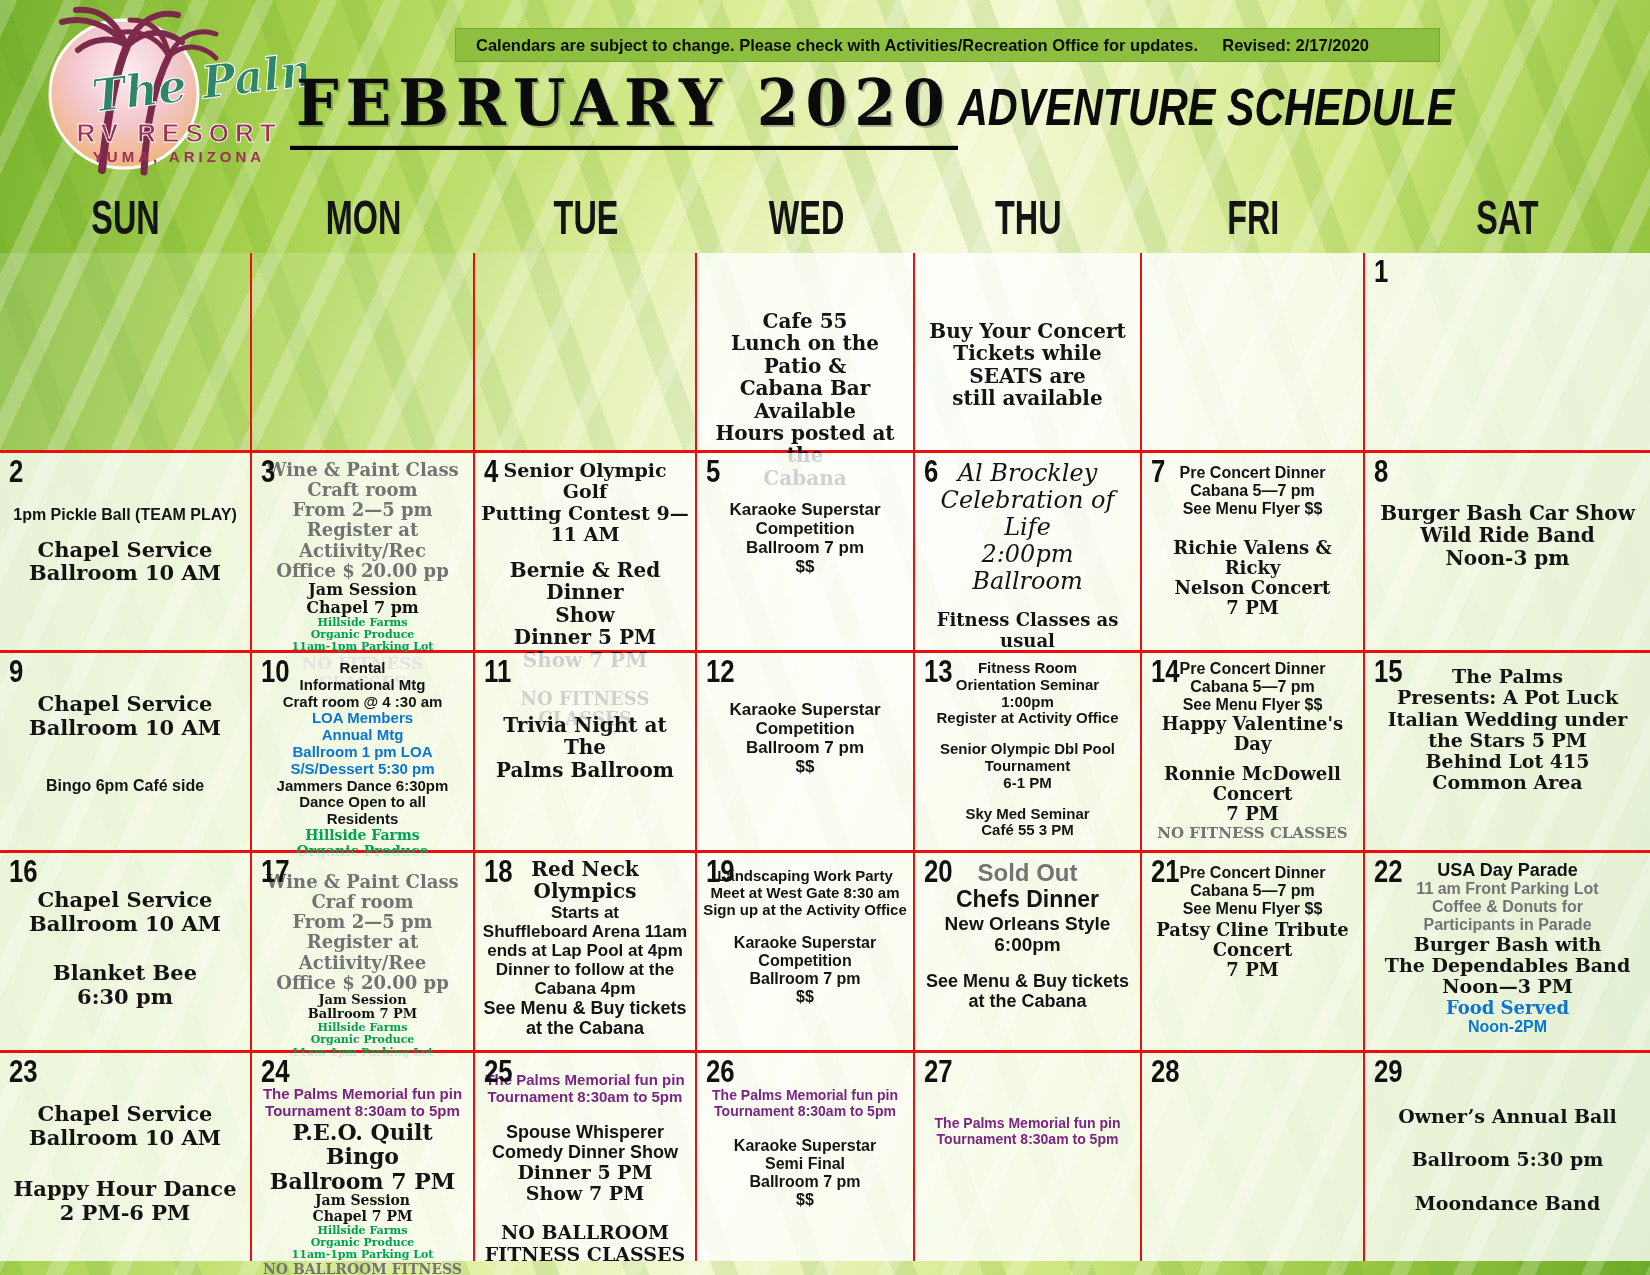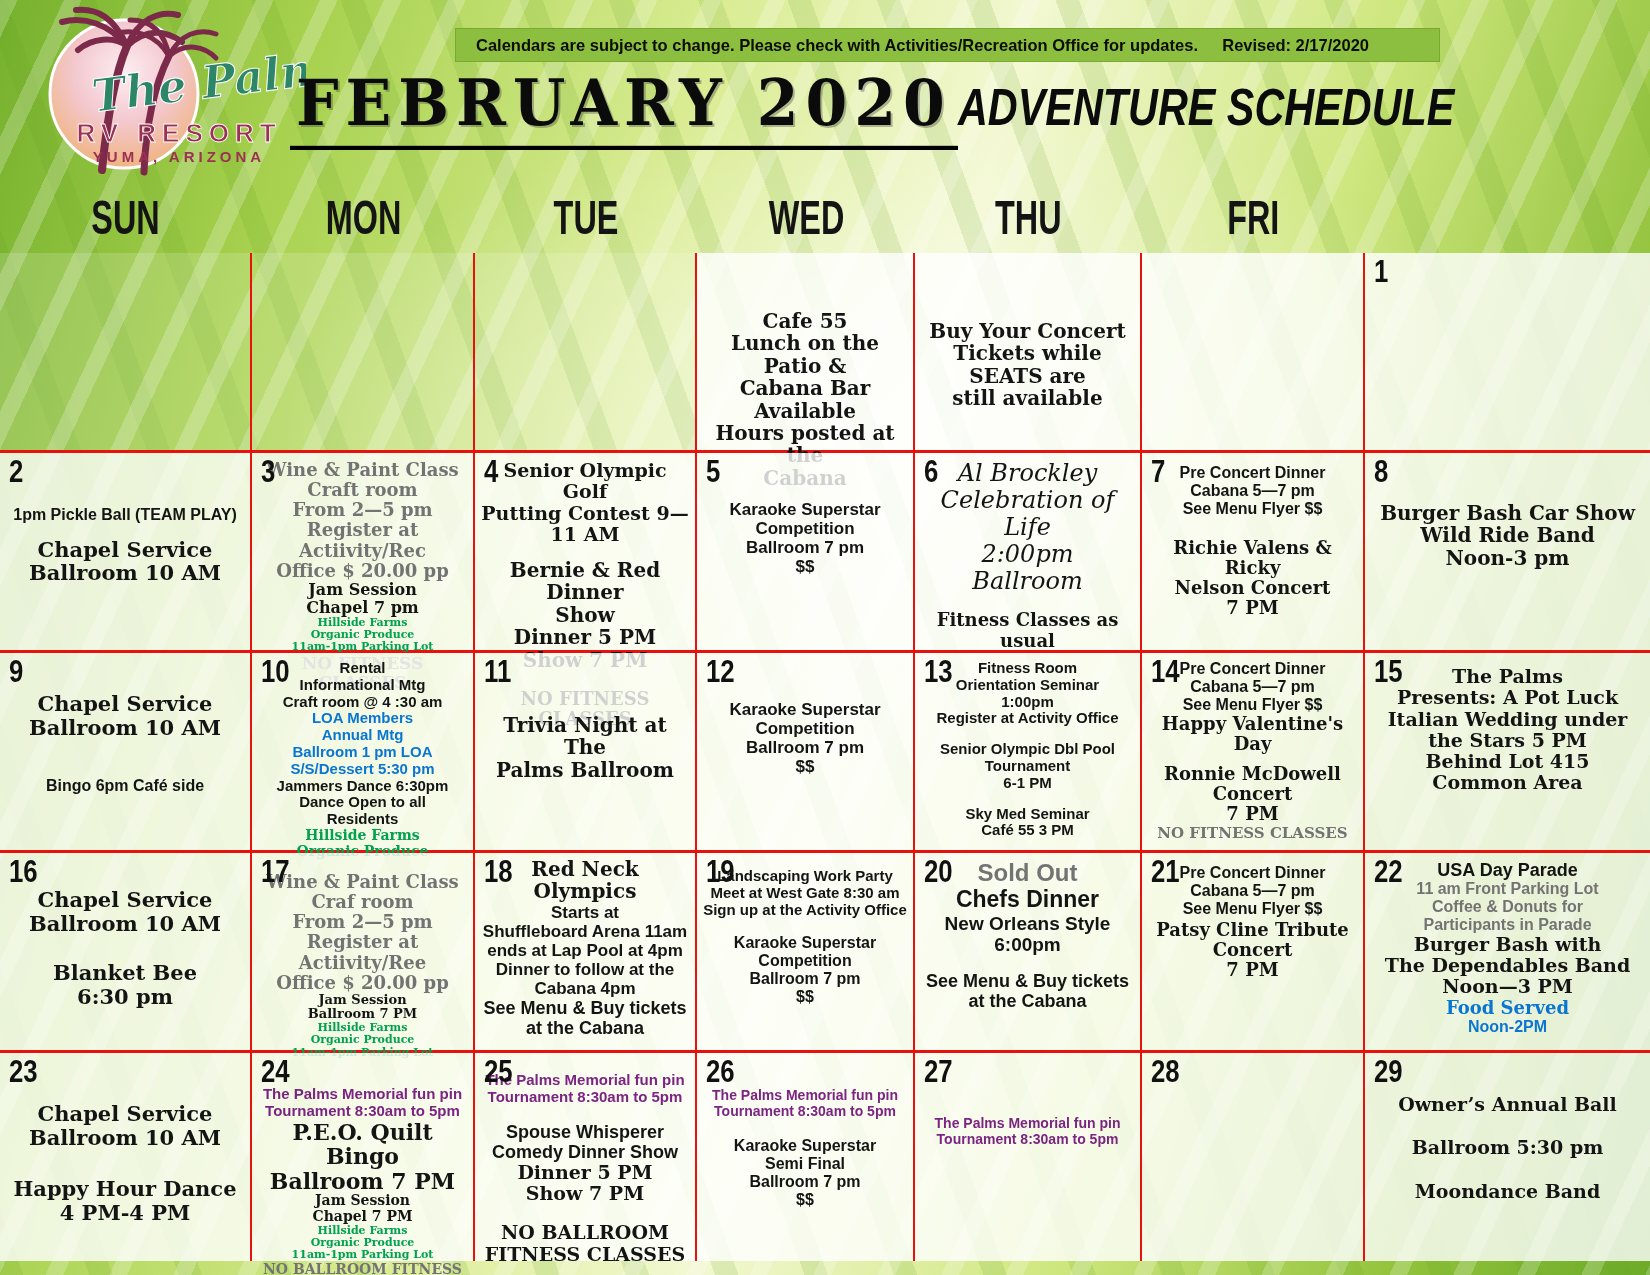--- a/index.html
+++ b/index.html
@@ -120,20 +120,23 @@
       </div>
     <div class="dh col3">
         <span>WED</span>
       </div>
     <div class="dh col4">
         <span>THU</span>
       </div>
     <div class="dh col5">
         <span>FRI</span>
       </div>
+    <div class="dh col6">
+        <span>SAT</span>
+      </div>
   </div>
 
   <div class="grid">
       <div class="week-row first">
         <div class="day-cell col0 ghost">
           <div class="events"></div>
         </div>
         <div class="day-cell col1 ghost">
           <div class="events"></div>
         </div>
@@ -408,21 +411,21 @@
           </div>
         </div>
       </div>
       <div class="week-row last">
         <div class="day-cell col0">
           <div class="num">23</div>
           <div class="events">
             <div class="ev f-serif c-k" style="font-size: 21px; margin-top: 44px;">Chapel Service
 Ballroom 10 AM</div>
             <div class="ev f-serif c-k" style="font-size: 21px; margin-top: 28px;">Happy Hour Dance
-4 PM-4 PM</div>
+2 PM-6 PM</div>
           </div>
         </div>
         <div class="day-cell col1">
           <div class="num">24</div>
           <div class="events">
             <div class="ev f-sans c-p" style="font-size: 15px; margin-top: 28px;">The Palms Memorial fun pin
 Tournament 8:30am to 5pm</div>
             <div class="ev f-serif c-k" style="font-size: 22px; margin-top: 0px;">P.E.O. Quilt Bingo
 Ballroom 7 PM</div>
             <div class="ev f-serif c-k" style="font-size: 14px; margin-top: 0px;">Jam Session
@@ -464,21 +467,21 @@
 Tournament 8:30am to 5pm</div>
           </div>
         </div>
         <div class="day-cell col5">
           <div class="num">28</div>
           <div class="events"></div>
         </div>
         <div class="day-cell col6">
           <div class="num">29</div>
           <div class="events">
-            <div class="ev f-serif c-k" style="font-size: 19px; margin-top: 36px;">Owner’s Annual Ball</div>
+            <div class="ev f-serif c-k" style="font-size: 19px; margin-top: 48px;">Owner’s Annual Ball</div>
             <div class="ev f-serif c-k" style="font-size: 19px; margin-top: 22px;">Ballroom 5:30 pm</div>
             <div class="ev f-serif c-k" style="font-size: 19px; margin-top: 22px;">Moondance Band</div>
           </div>
         </div>
       </div>
     </div>
 
 </div>
 
 </body></html>

